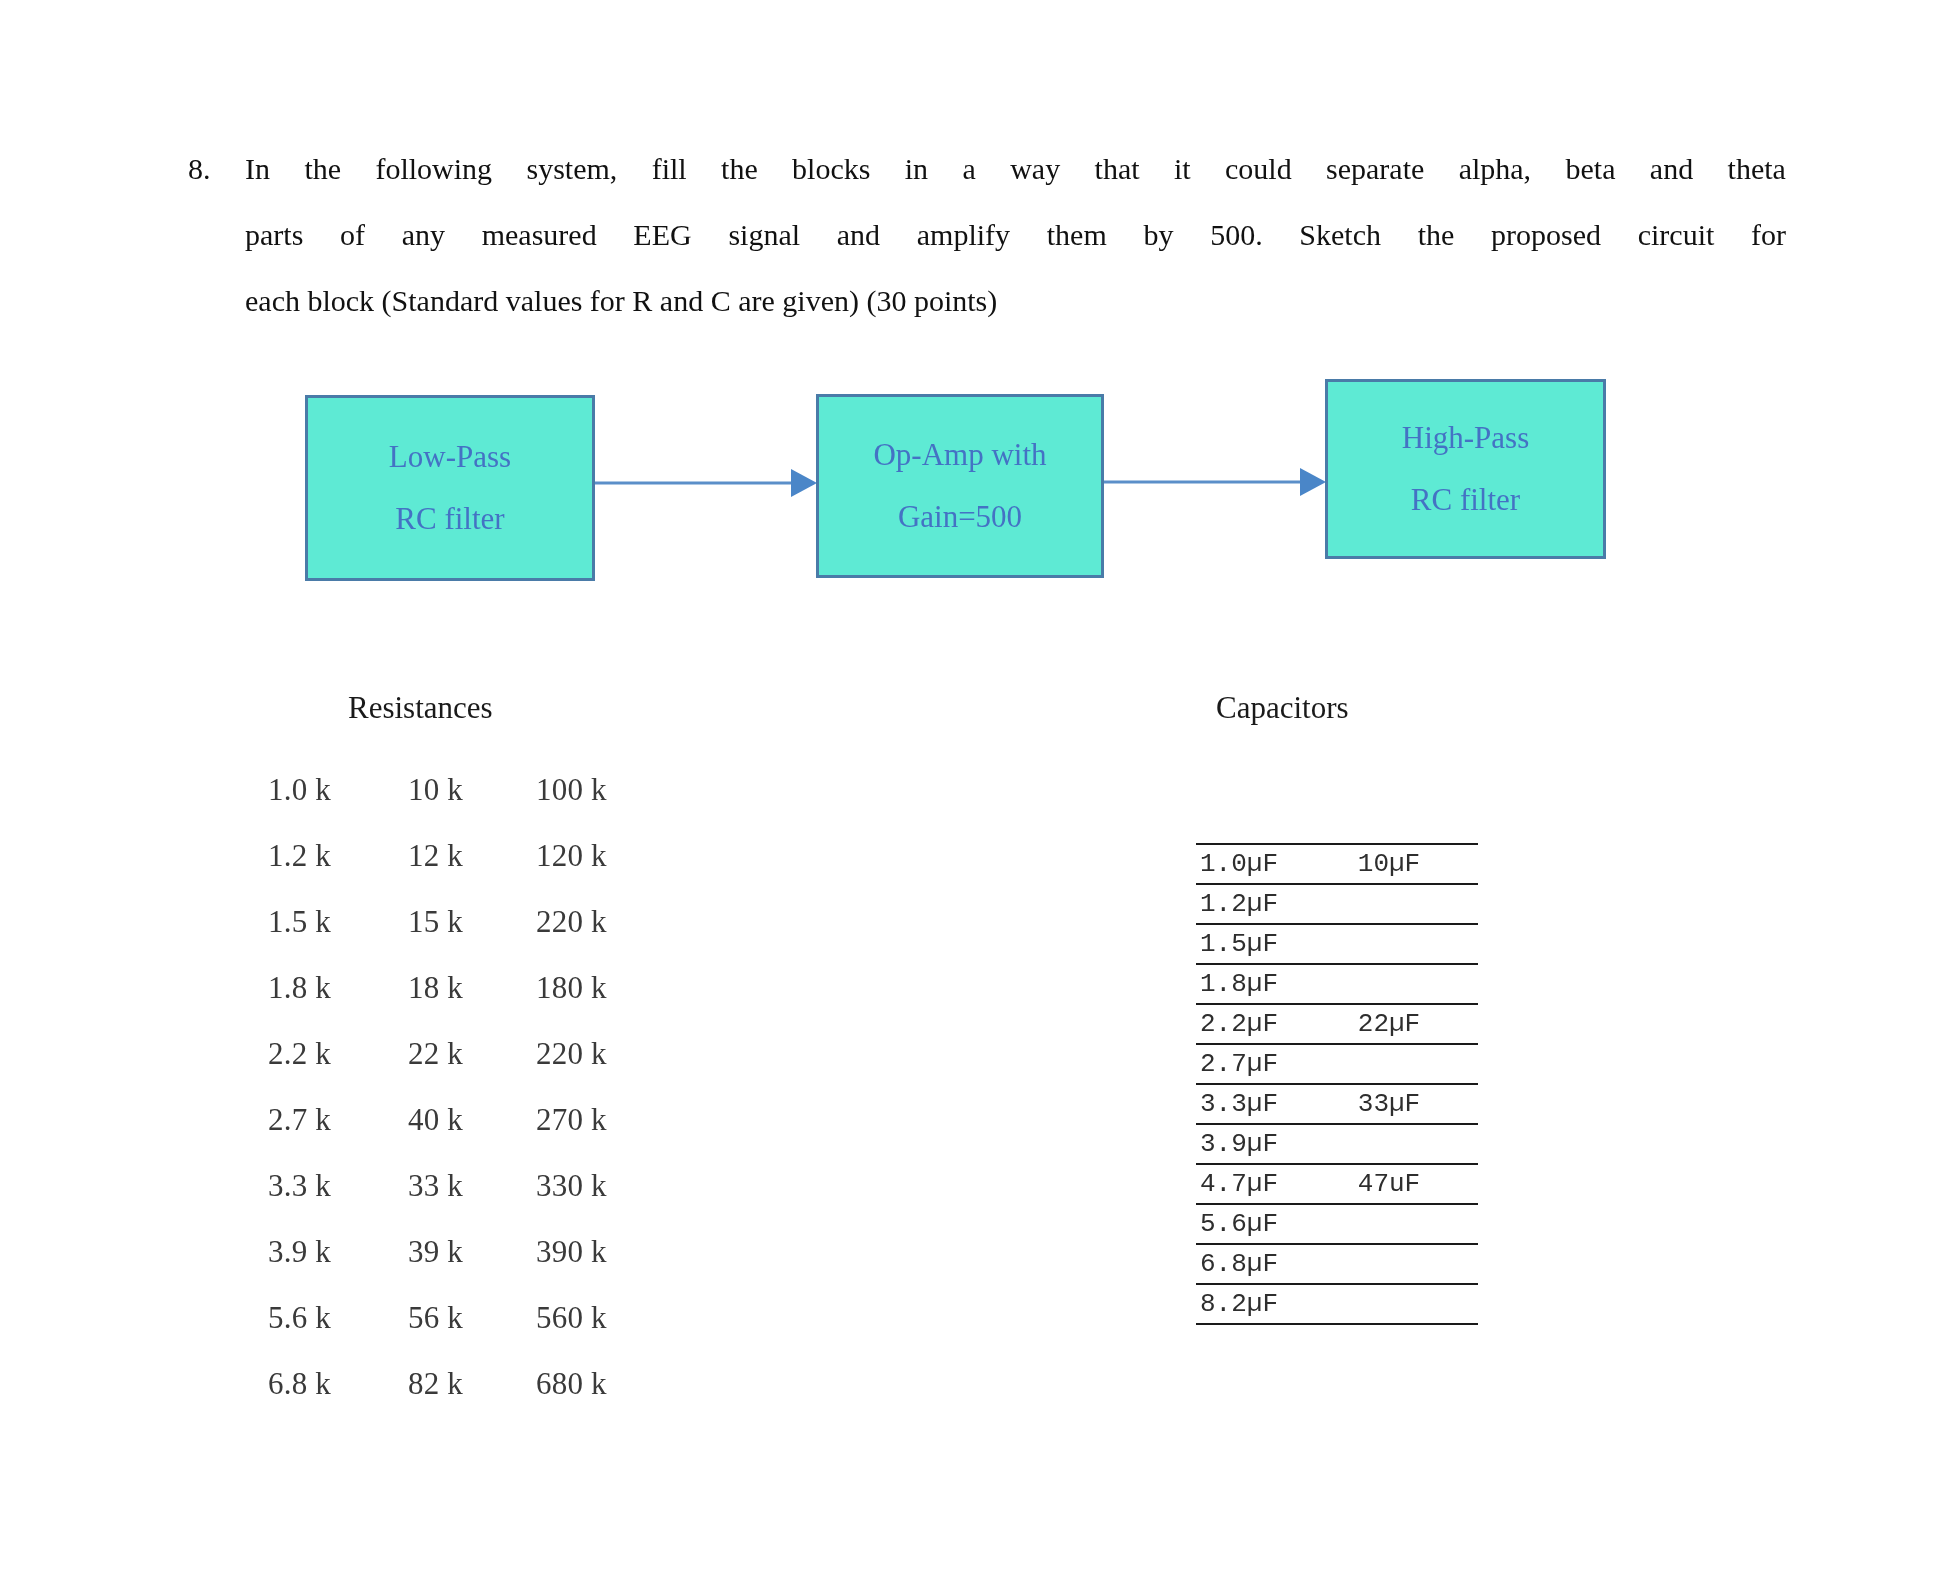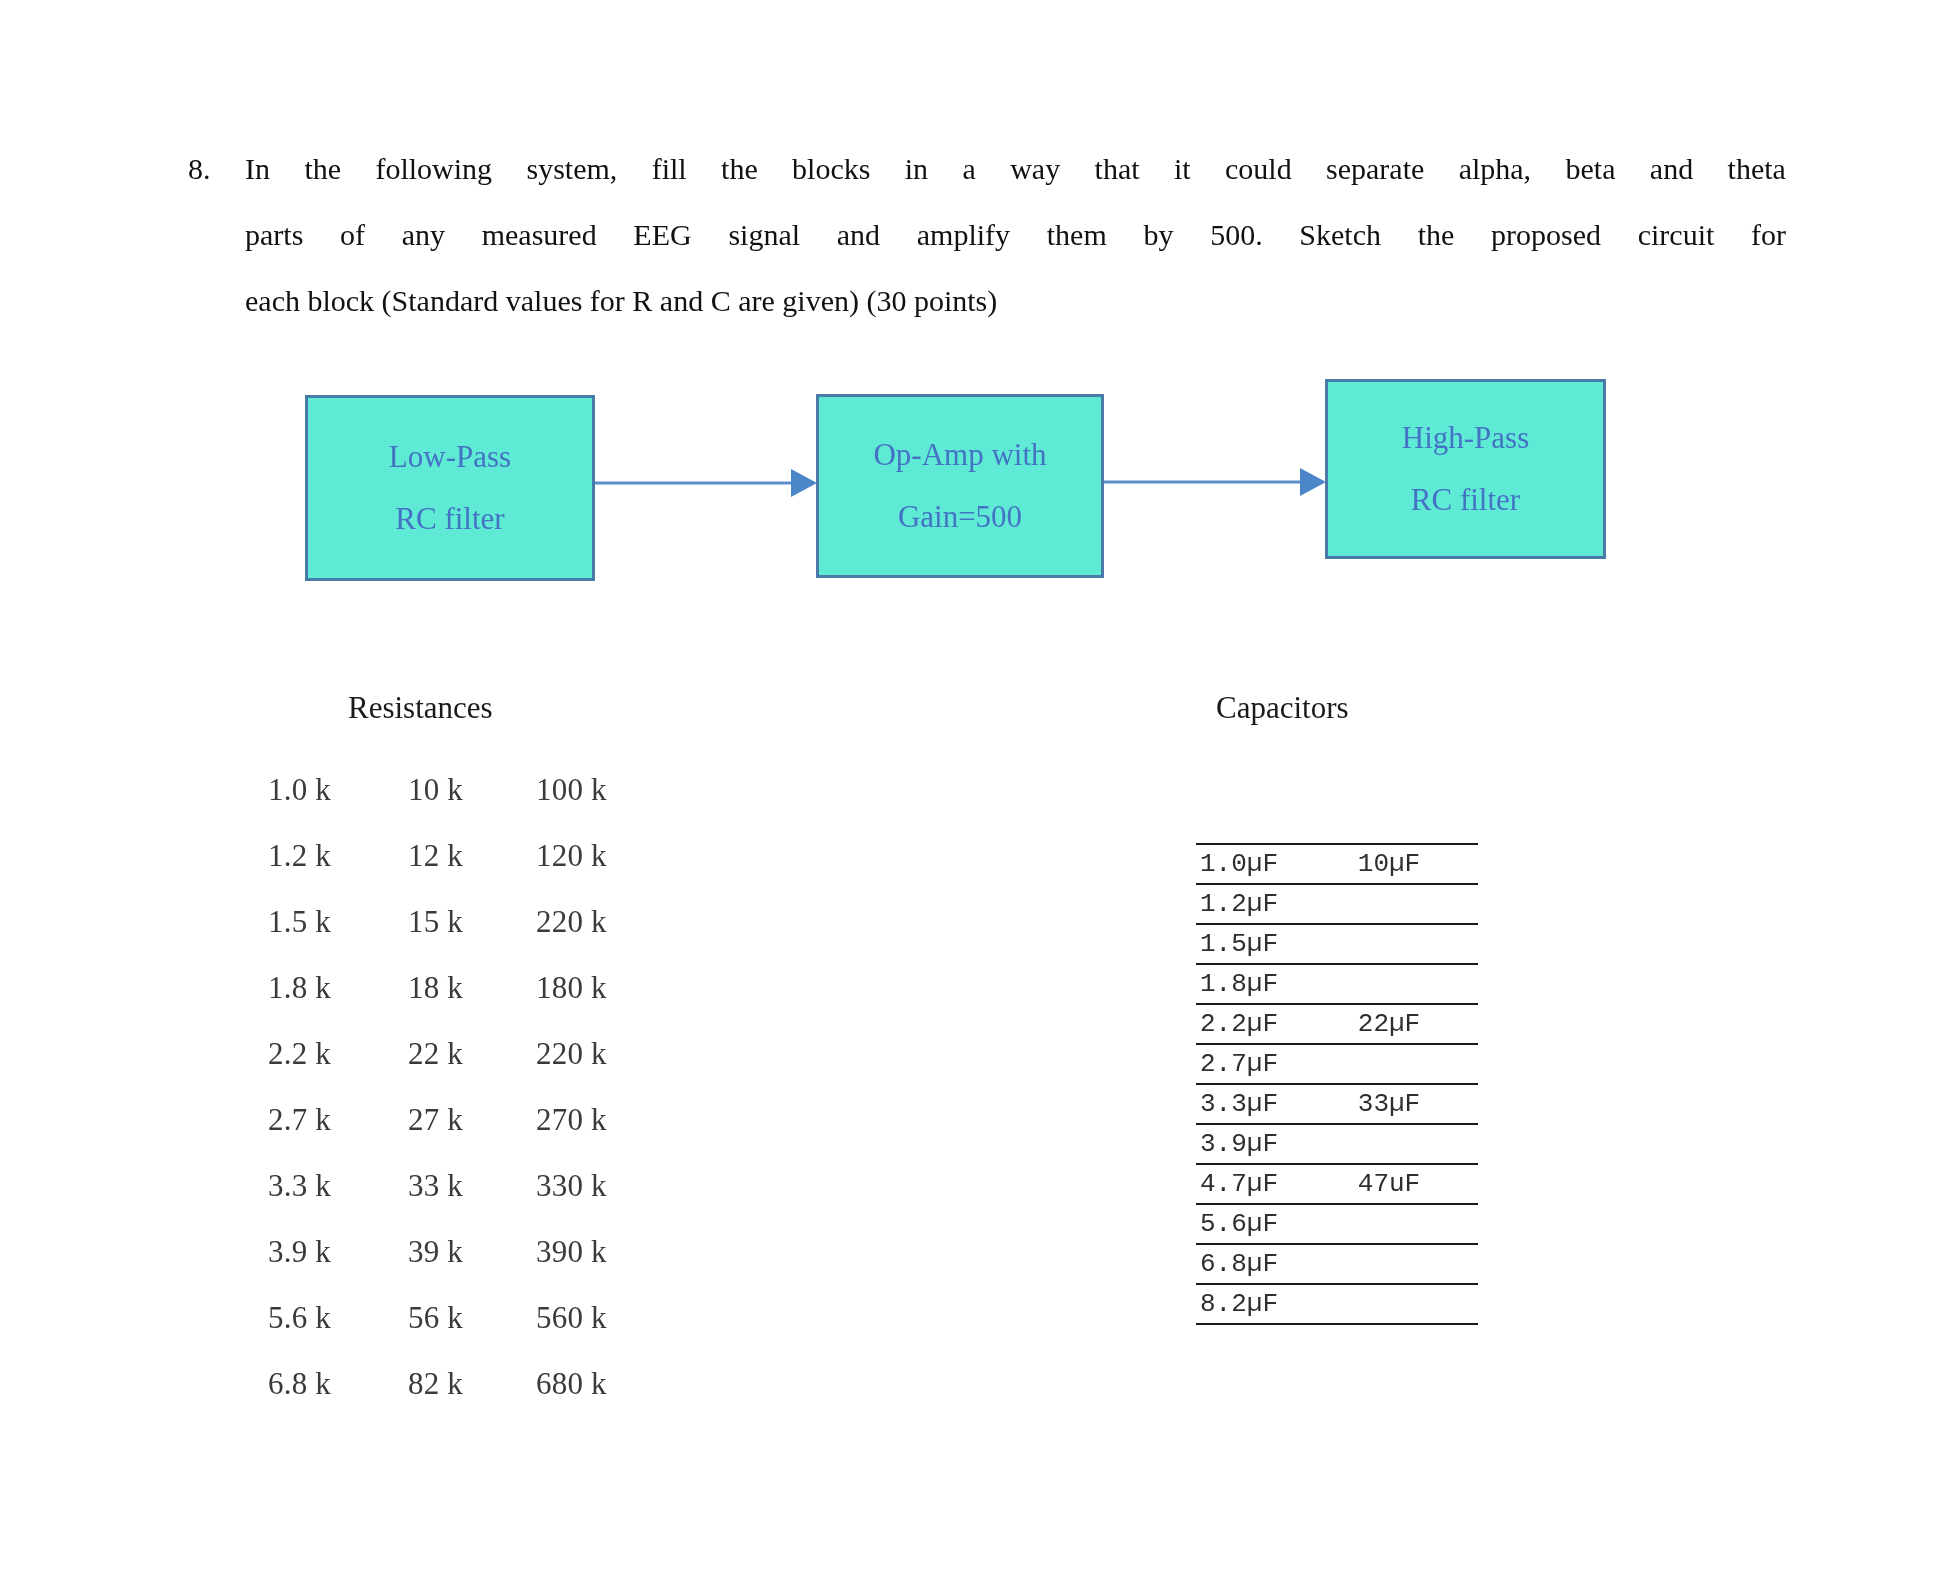--- a/index.html
+++ b/index.html
@@ -264,21 +264,21 @@
         <td class="c1">18 k</td>
         <td class="c2">180 k</td>
       </tr>
       <tr>
         <td class="c0">2.2 k</td>
         <td class="c1">22 k</td>
         <td class="c2">220 k</td>
       </tr>
       <tr>
         <td class="c0">2.7 k</td>
-        <td class="c1">27 k</td>
+        <td class="c1">40 k</td>
         <td class="c2">270 k</td>
       </tr>
       <tr>
         <td class="c0">3.3 k</td>
         <td class="c1">33 k</td>
         <td class="c2">330 k</td>
       </tr>
       <tr>
         <td class="c0">3.9 k</td>
         <td class="c1">39 k</td>

